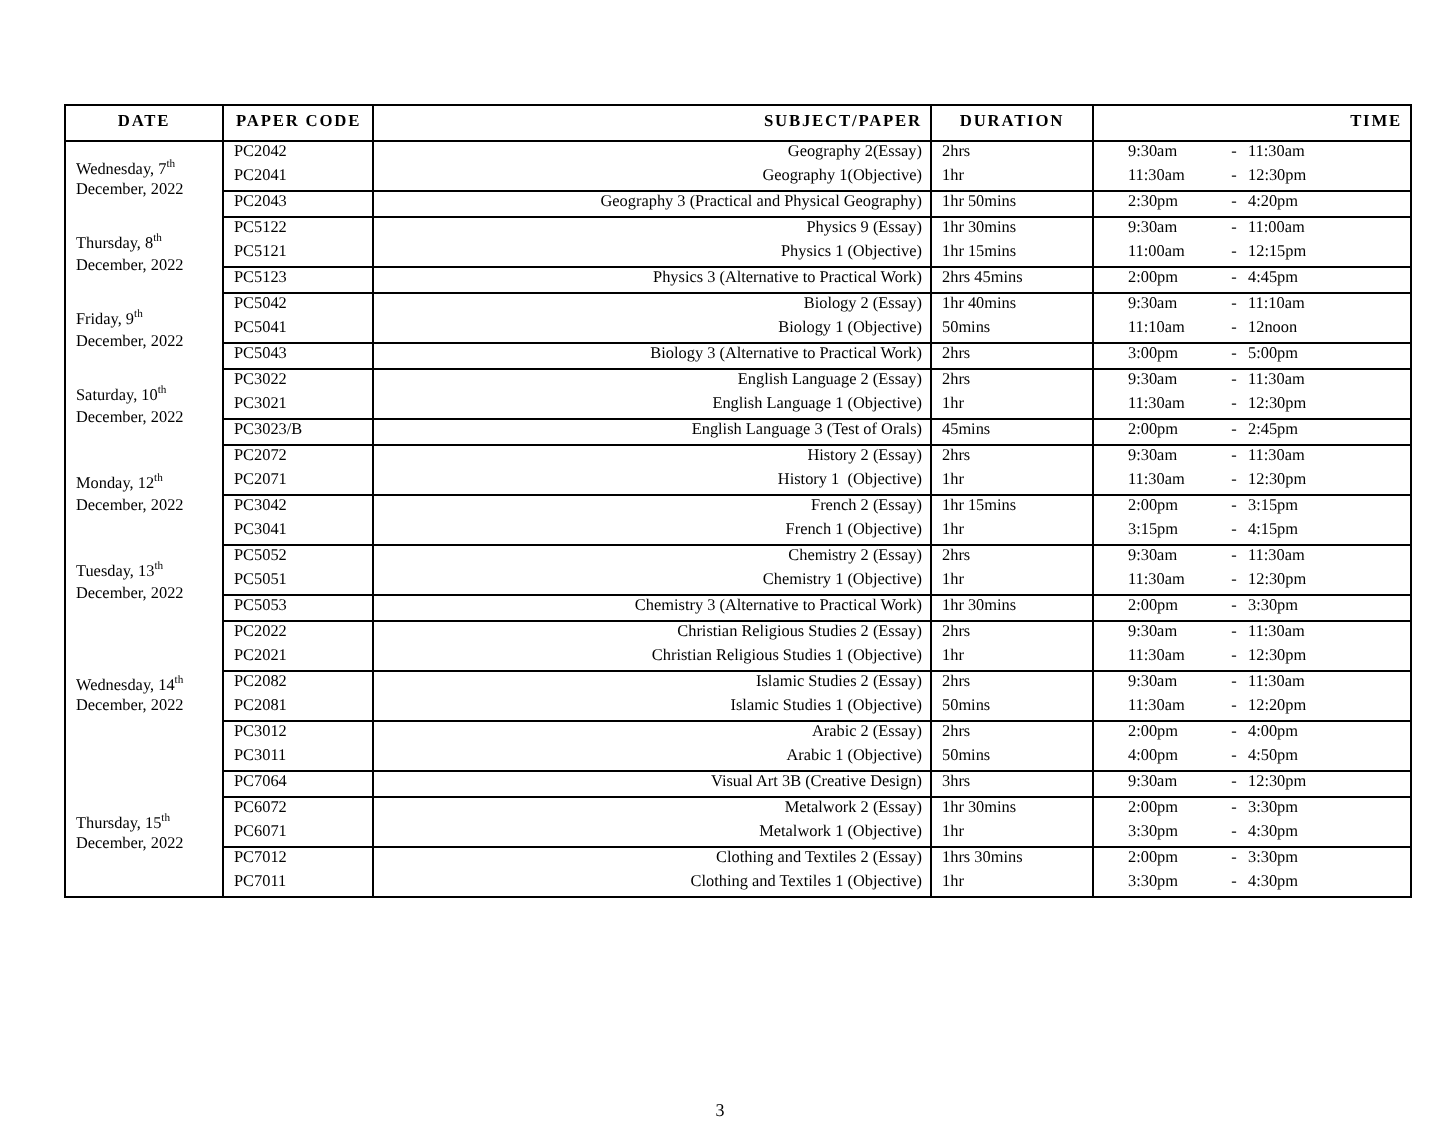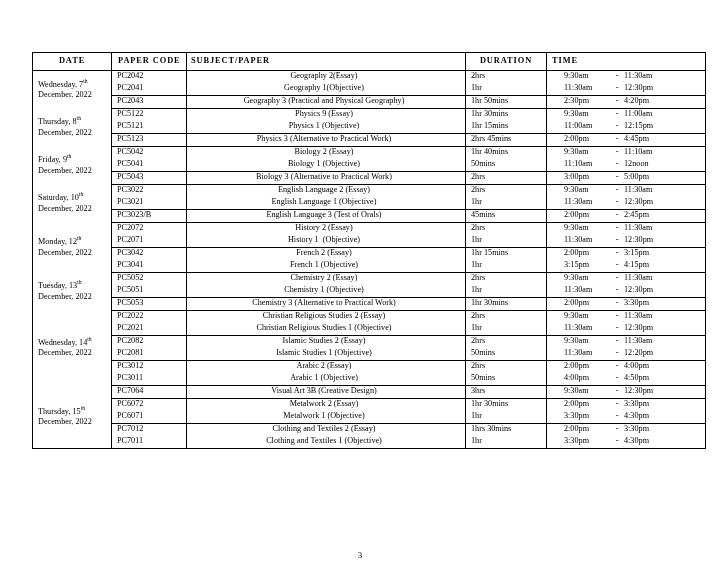--- a/index.html
+++ b/index.html
@@ -60,23 +60,23 @@
     font-size: 8.4px;
     letter-spacing: 0.9px;
     padding: 4px 4px 5px 4px;
     border-bottom: 1px solid #000;
     border-right: 1px solid #000;
     vertical-align: middle;
     white-space: nowrap;
   }
   thead th.th-date     { text-align: center; }
   thead th.th-code     { text-align: left; padding-left: 6px; }
-  thead th.th-subject  { text-align: left; }
+  thead th.th-subject  { text-align: right; }
   thead th.th-duration { }
-  thead th.th-time     { text-align: left; padding-left: 5px; border-right: none; }
+  thead th.th-time     { text-align: right; padding-left: 5px; border-right: none; }
 
   
   tbody td {
     padding: 1px 4px 1px 5px;
     vertical-align: top;
     border-right: 1px solid #000;
     white-space: pre;
     height: 10px;
   }
   tbody td.cell-time { border-right: none; }
@@ -89,21 +89,21 @@
     white-space: normal;
   }
   tbody td.cell-date .dline { display: block; }
   tbody td.cell-date sup {
     font-size: 5.6px;
     vertical-align: super;
     line-height: 0;
   }
 
   tbody td.cell-code    { text-align: left; }
-  tbody td.cell-subject { text-align: center; padding-left: 0; }
+  tbody td.cell-subject { text-align: right; padding-left: 0; }
   tbody td.cell-duration{ text-align: left; }
   tbody td.cell-time    { text-align: left; padding-left: 17px; }
 
   tbody td.cell-time .t-start { display: inline-block; width: 46px; }
   tbody td.cell-time .t-dash  { display: inline-block; width: 14px; text-align: center; }
   tbody td.cell-time .t-end   { display: inline-block; }
 
   
   tr.sep-thin > td    { border-bottom: 1px solid #000; }
   tr.sep-none > td    { border-bottom: none; }

